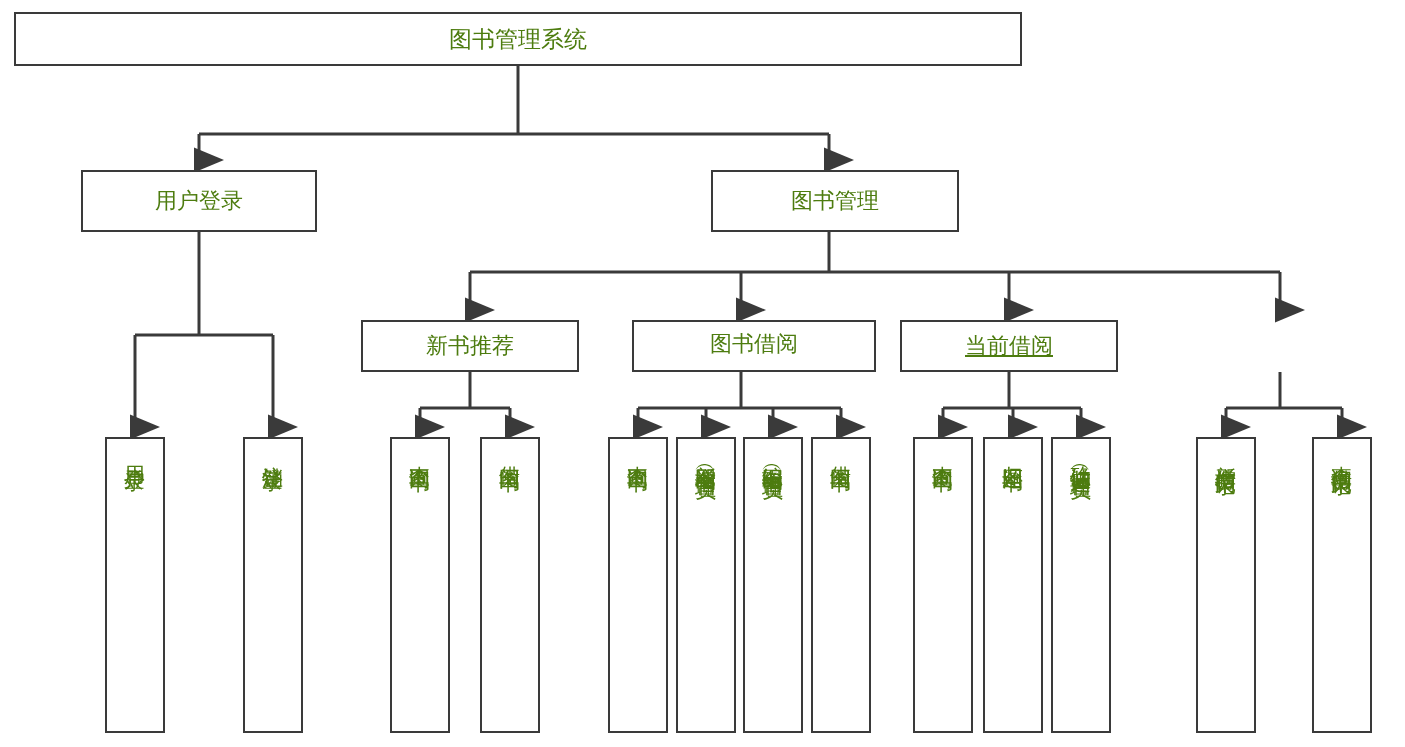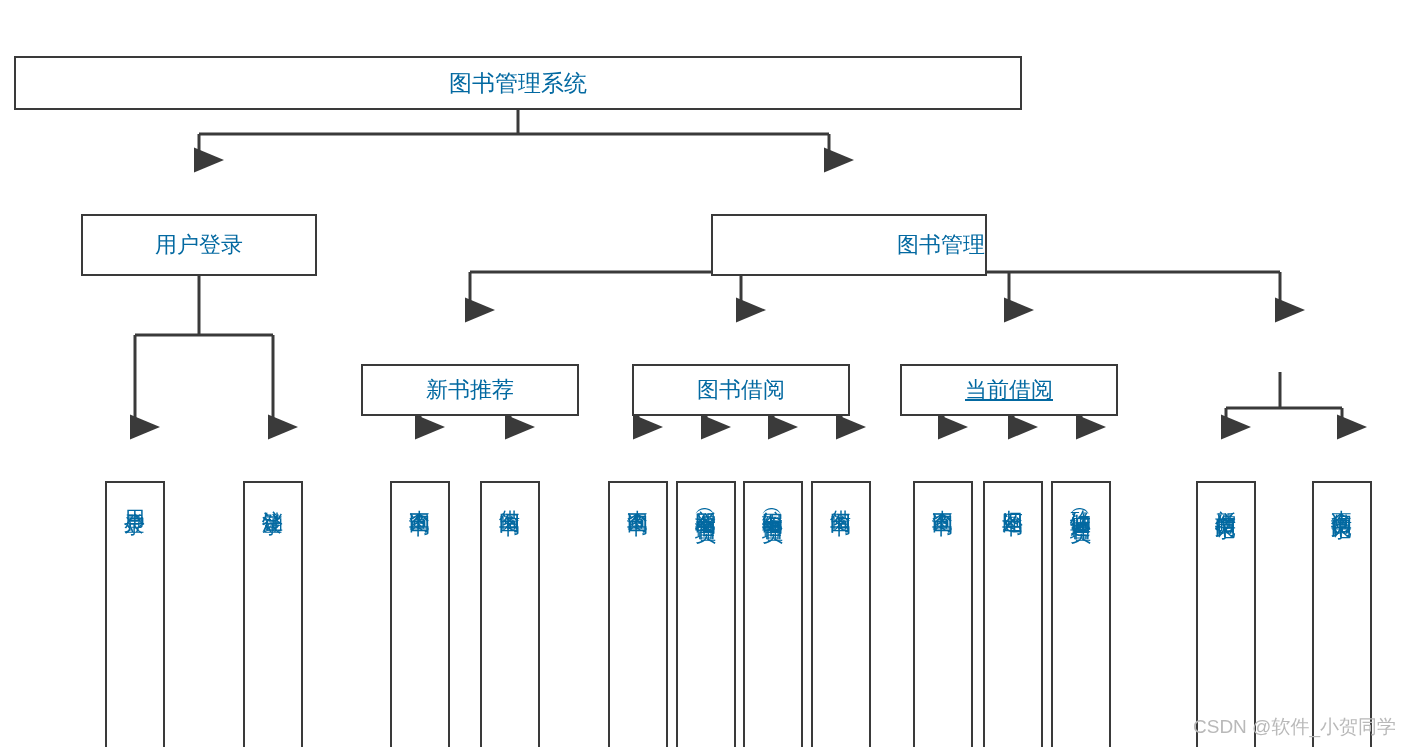--- a/index.html
+++ b/index.html
@@ -22,27 +22,26 @@
     left: 0;
     top: 0;
     width: 1405px;
     height: 747px;
   }
   .node {
     position: absolute;
     box-sizing: border-box;
     border: 2px solid #3a3a3a;
     background: #ffffff;
-    color: #0369a1;
+    color: #4d7c0f;
     display: flex;
     align-items: center;
     justify-content: center;
     text-align: center;
     line-height: 1.15;
-    margin-top: 44px;
   }
   .node.root {
     font-size: 23px;
   }
   .node.lvl2 {
     font-size: 22px;
   }
   .node.lvl3 {
     font-size: 22px;
   }
@@ -124,28 +123,28 @@
     </g>
   </svg>
 
   <div class="node root" style="left:14px; top:12px; width:1008px; height:54px;">
     <span>图书管理系统</span>
   </div>
 
   <div class="node lvl2" style="left:81px; top:170px; width:236px; height:62px;">
     <span>用户登录</span>
   </div>
-  <div class="node lvl2" style="left:711px; top:170px; width:276px; height:62px;justify-content:flex-end;">
+  <div class="node lvl2" style="left:711px; top:170px; width:248px; height:62px;">
     <span>图书管理</span>
   </div>
 
   <div class="node lvl3" style="left:361px; top:320px; width:218px; height:52px;">
     <span>新书推荐</span>
   </div>
-  <div class="node lvl3" style="left:632px; top:320px; width:218px; height:52px;">
+  <div class="node lvl3" style="left:632px; top:320px; width:244px; height:52px;font-family:Liberation Mono, monospace;">
     <span>图书借阅</span>
   </div>
   <div class="node lvl3" style="left:900px; top:320px; width:218px; height:52px;text-decoration:underline;">
     <span>当前借阅</span>
   </div>
 
   <div class="node leaf" style="left:105px; top:437px; width:60px; height:296px;">
     <span class="vtext">用户登录</span>
   </div>
   <div class="node leaf" style="left:243px; top:437px; width:60px; height:296px;">
@@ -182,15 +181,14 @@
     <span class="vtext">确认归还（管理员）</span>
   </div>
 
   <div class="node leaf" style="left:1196px; top:437px; width:60px; height:296px;">
     <span class="vtext">新增借阅记录</span>
   </div>
   <div class="node leaf" style="left:1312px; top:437px; width:60px; height:296px;">
     <span class="vtext">查询借阅记录</span>
   </div>
 
-  <div id="watermark">CSDN @软件_小贺同学</div>
 
 </div>
 
 </body></html>

